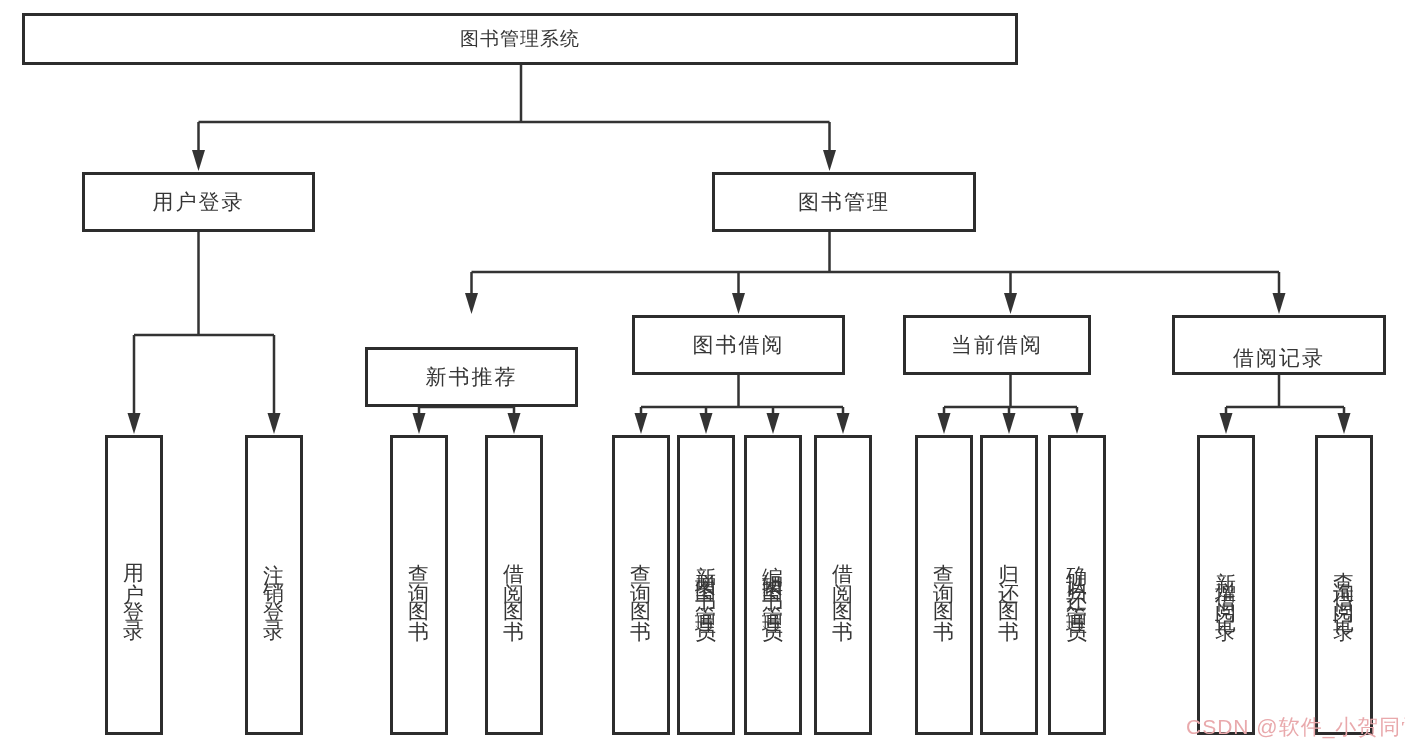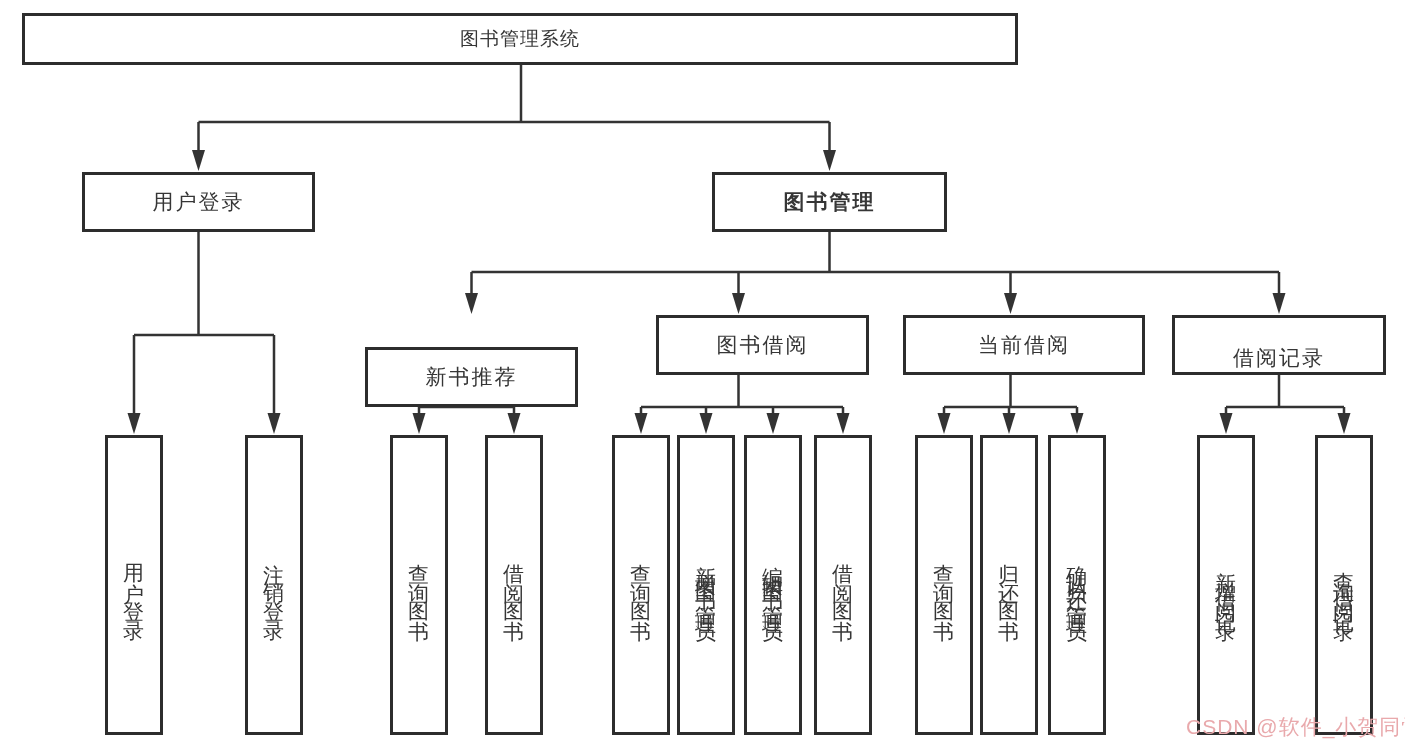--- a/index.html
+++ b/index.html
@@ -115,31 +115,31 @@
     </g>
   </svg>
 
   <div class="node h top" style="left:22px; top:13px; width:996px; height:52px;">
     <span>图书管理系统</span>
   </div>
 
   <div class="node h" style="left:82px; top:172px; width:233px; height:60px;">
     <span>用户登录</span>
   </div>
-  <div class="node h" style="left:712px; top:172px; width:235px; height:60px;font-weight:bold;">
+  <div class="node h" style="left:712px; top:172px; width:264px; height:60px;">
     <span>图书管理</span>
   </div>
 
   <div class="node h" style="left:365px; top:315px; width:213px; height:60px;margin-top:32px;">
     <span>新书推荐</span>
   </div>
-  <div class="node h" style="left:656px; top:315px; width:213px; height:60px;">
+  <div class="node h" style="left:632px; top:315px; width:213px; height:60px;">
     <span>图书借阅</span>
   </div>
-  <div class="node h" style="left:903px; top:315px; width:242px; height:60px;">
+  <div class="node h" style="left:903px; top:315px; width:188px; height:60px;">
     <span>当前借阅</span>
   </div>
   <div class="node h" style="left:1172px; top:315px; width:214px; height:60px;align-items:flex-end;">
     <span>借阅记录</span>
   </div>
 
   <div class="node v" style="left:105px; top:435px; width:58px; height:300px;">
     <span class="vtext ls4">用户登录</span>
   </div>
   <div class="node v" style="left:245px; top:435px; width:58px; height:300px;">

